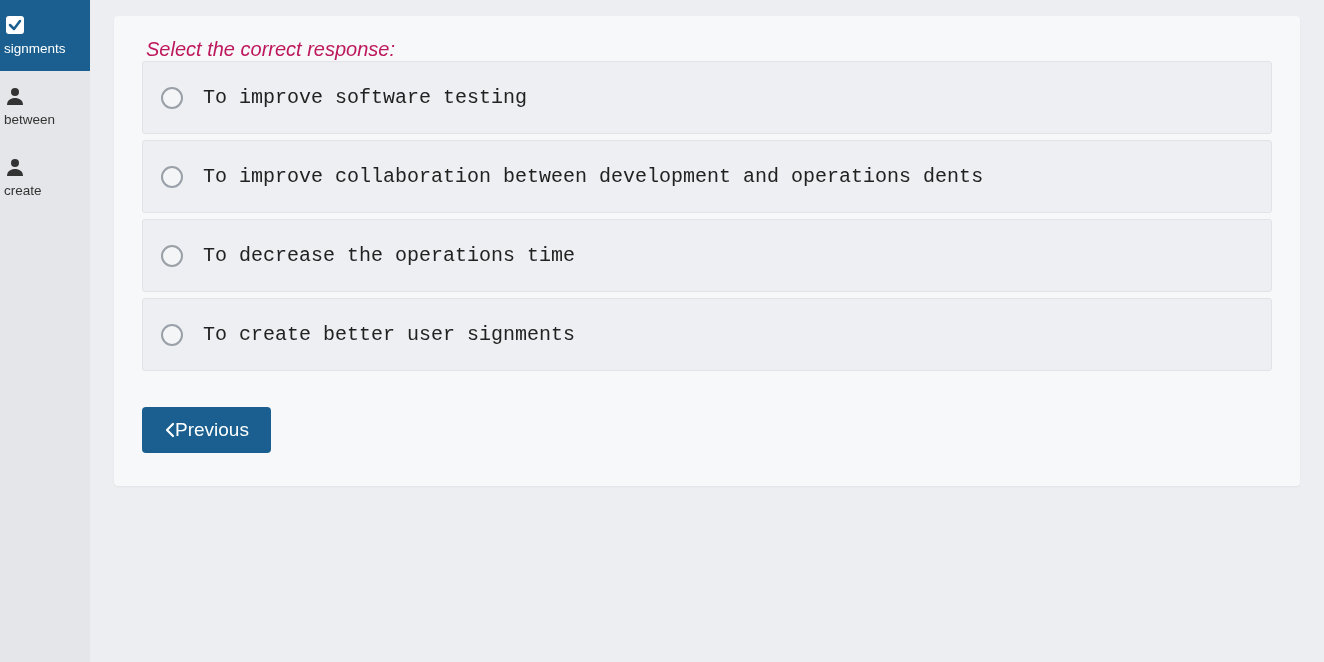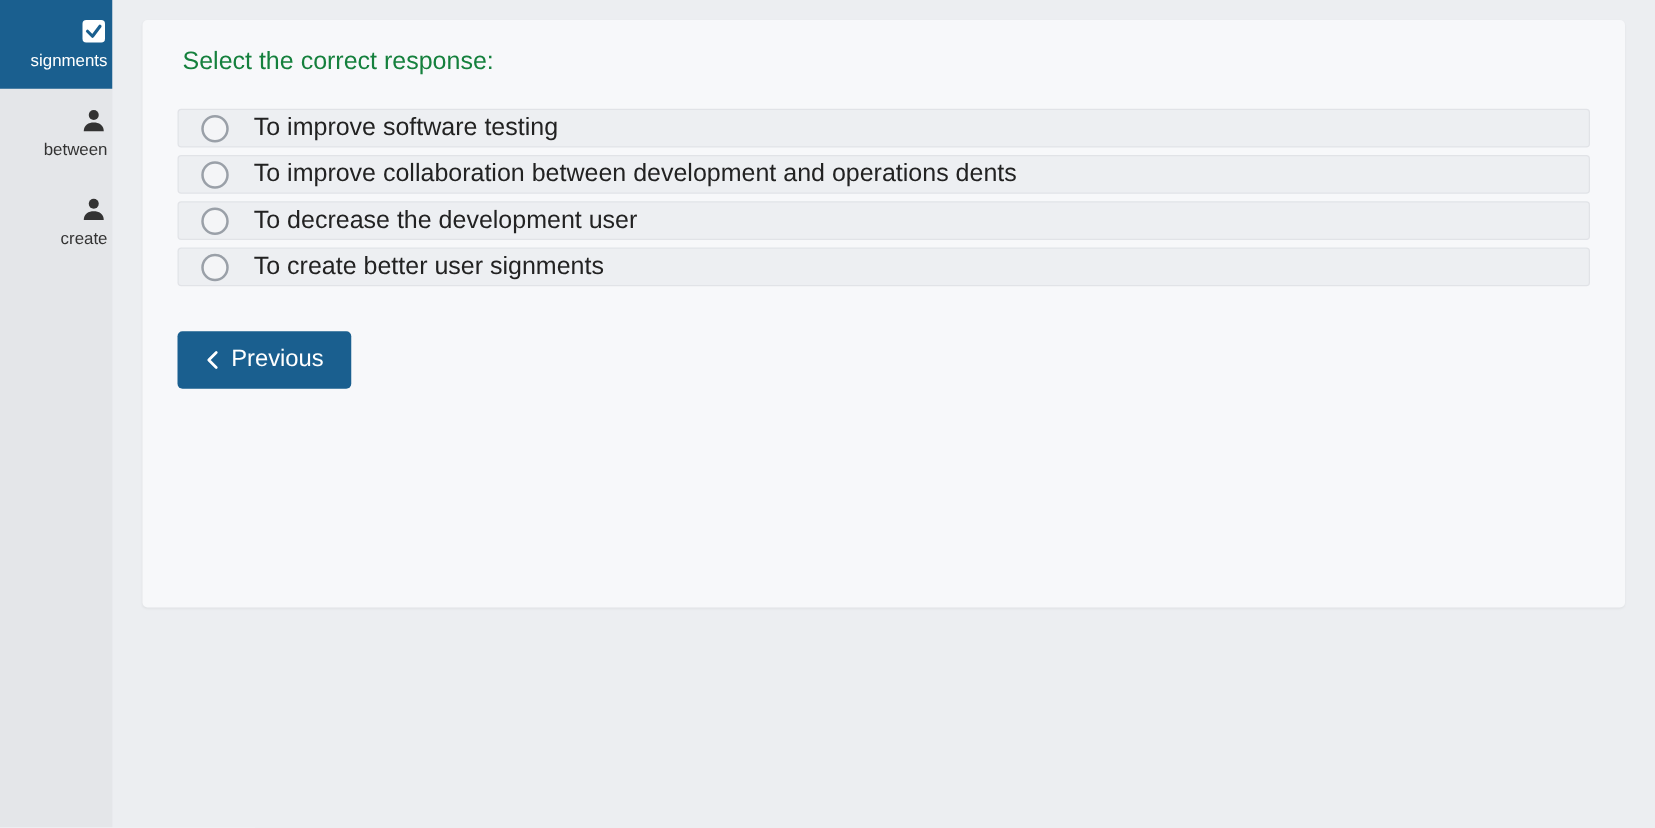--- a/index.html
+++ b/index.html
@@ -18,21 +18,21 @@
     .sidebar {
       width: 90px;
       background: #e4e6e9;
       display: flex;
       flex-direction: column;
       flex-shrink: 0;
     }
     .sidebar-item {
       display: flex;
       flex-direction: column;
-      align-items: flex-end;
+      align-items: flex-start;
       justify-content: center;
       padding: 14px 4px;
       font-size: 14px;
       color: #333;
       cursor: pointer;
       text-align: center;
     }
     .sidebar-item.active {
       background: #1a5f8f;
       color: #fff;
@@ -53,39 +53,40 @@
       background: #eceef1;
     }
     .content-card {
       background: #f7f8fa;
       border-radius: 4px;
       padding: 22px 28px 28px 28px;
       min-height: 470px;
       box-shadow: 0 1px 2px rgba(0,0,0,0.05);
     }
     .prompt {
-      color: #15803d;
+      font-style: italic;
+      color: #be185d;
       font-size: 20px;
-      margin-bottom: 26px;
       margin-left: 4px;
     }
     .options {
       display: flex;
       flex-direction: column;
       gap: 6px;
       margin-bottom: 36px;
     }
     .option {
       display: flex;
       align-items: center;
       background: #edeff2;
       border: 1px solid #e1e3e7;
       border-radius: 3px;
-      padding: 3px 18px;
+      padding: 24px 18px;
       cursor: pointer;
+      font-family: Liberation Mono, monospace;
     }
     .radio {
       width: 22px;
       height: 22px;
       border: 2px solid #9aa0a8;
       border-radius: 50%;
       margin-right: 20px;
       flex-shrink: 0;
       background: #f4f5f7;
     }
@@ -95,21 +96,20 @@
     }
     .previous-btn {
       background: #1a5f8f;
       color: #fff;
       border: none;
       border-radius: 4px;
       padding: 12px 22px;
       font-size: 19px;
       display: inline-flex;
       align-items: center;
-      gap: 10px;
       cursor: pointer;
     }
     .previous-btn .chev {
       display: inline-flex;
     }
     svg { display: block; }
   </style>
 </head>
 <body>
 
@@ -153,21 +153,21 @@
       <div class="option">
         <span class="radio"></span>
         <span class="option-label">To improve software testing</span>
       </div>
       <div class="option">
         <span class="radio"></span>
         <span class="option-label">To improve collaboration between development and operations dents</span>
       </div>
       <div class="option">
         <span class="radio"></span>
-        <span class="option-label">To decrease the development user</span>
+        <span class="option-label">To decrease the operations time</span>
       </div>
       <div class="option">
         <span class="radio"></span>
         <span class="option-label">To create better user signments</span>
       </div>
     </div>
 
     <button class="previous-btn">
       <span class="chev">
         <svg width="11" height="16" viewBox="0 0 11 16">

